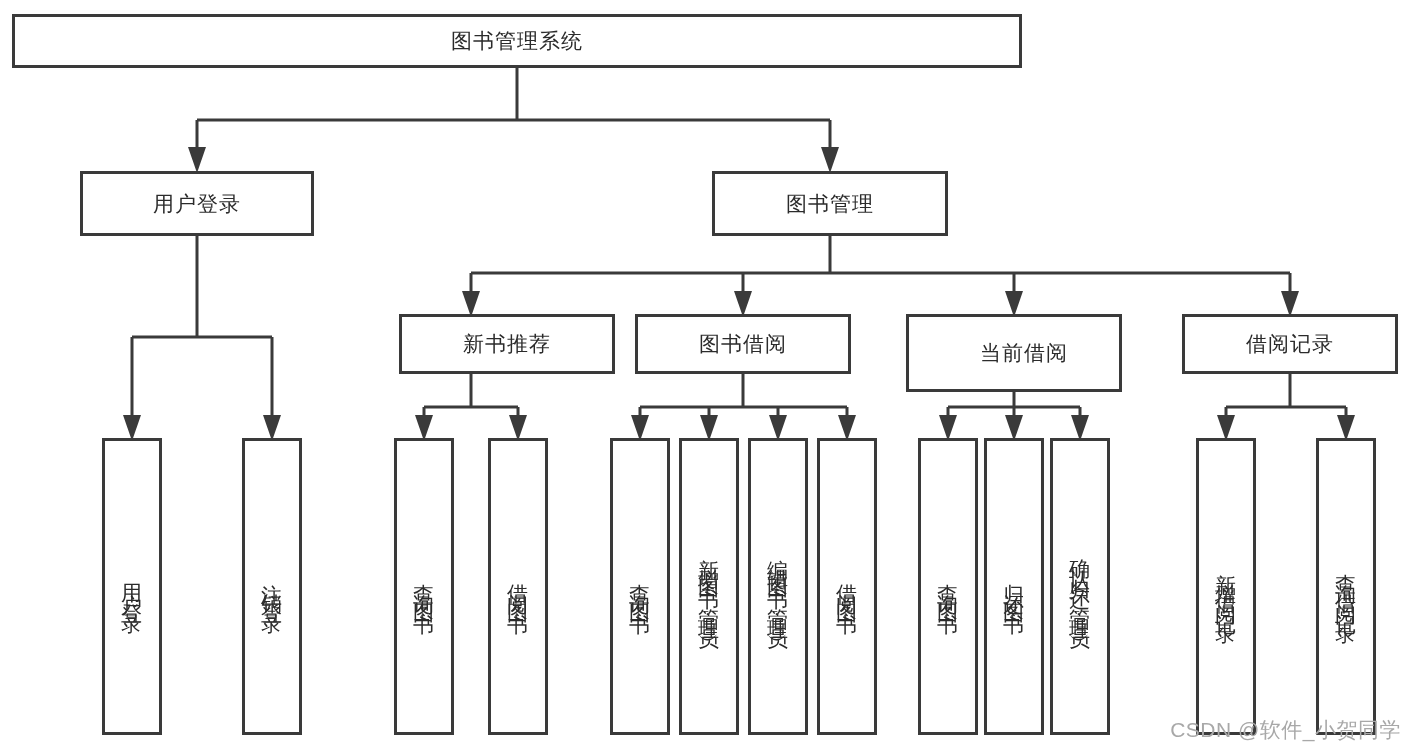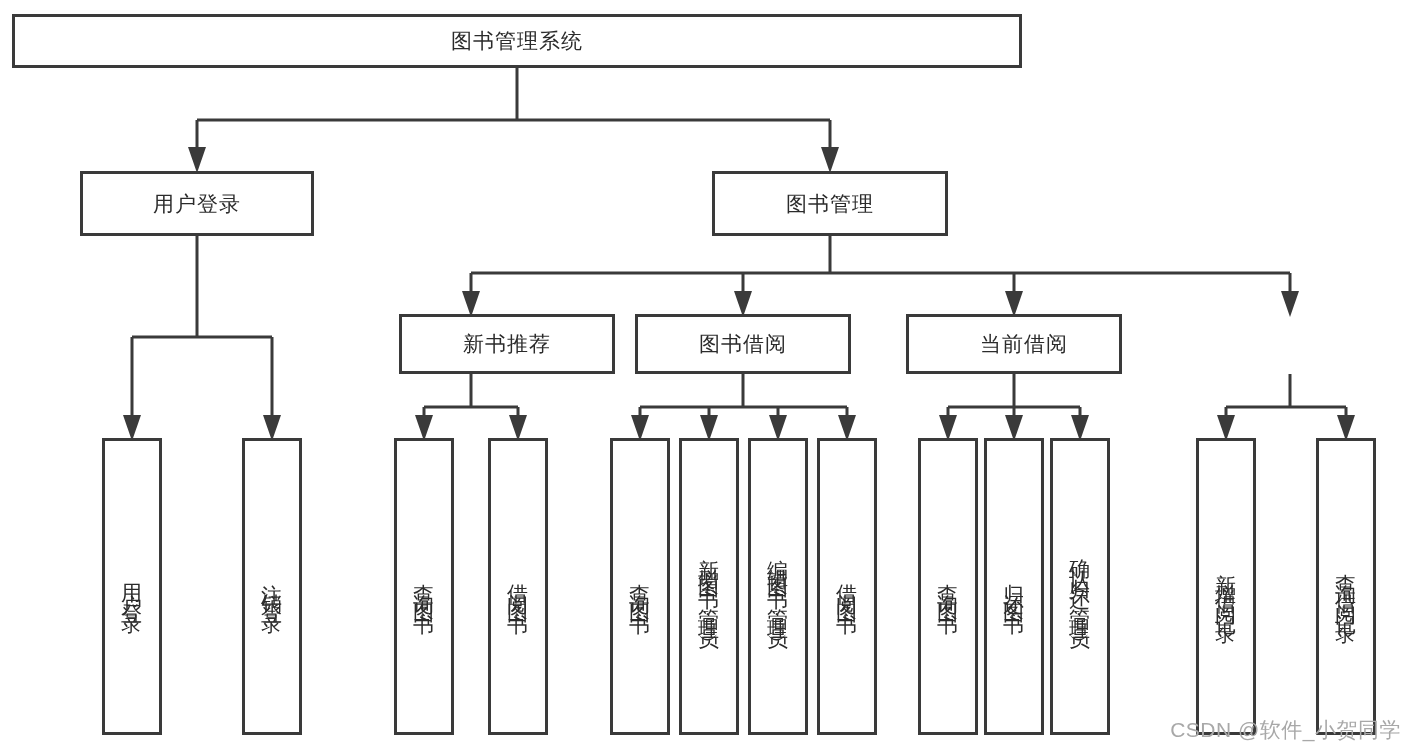--- a/index.html
+++ b/index.html
@@ -114,22 +114,25 @@
   <div class="box h" style="left:712px; top:171px; width:236px; height:65px;">
     <span class="lbl">图书管理</span>
   </div>
 
   <div class="box h" style="left:363px; top:314px; width:216px; height:60px;margin-left:36px;">
     <span class="lbl">新书推荐</span>
   </div>
   <div class="box h" style="left:635px; top:314px; width:216px; height:60px;justify-content:center;">
     <span class="lbl">图书借阅</span>
   </div>
-  <div class="box h" style="left:906px; top:314px; width:216px; height:60px;padding-left:20px;">
+  <div class="box h" style="left:906px; top:314px; width:216px; height:78px;padding-left:20px;">
     <span class="lbl">当前借阅</span>
+  </div>
+  <div class="box h" style="left:1182px; top:314px; width:216px; height:60px;">
+    <span class="lbl">借阅记录</span>
   </div>
 
   <div class="box v" style="left:102px; top:438px; width:60px; height:297px;">
     <span class="lbl">用户登录</span>
   </div>
   <div class="box v" style="left:242px; top:438px; width:60px; height:297px;">
     <span class="lbl">注销登录</span>
   </div>
 
   <div class="box v" style="left:394px; top:438px; width:60px; height:297px;">

